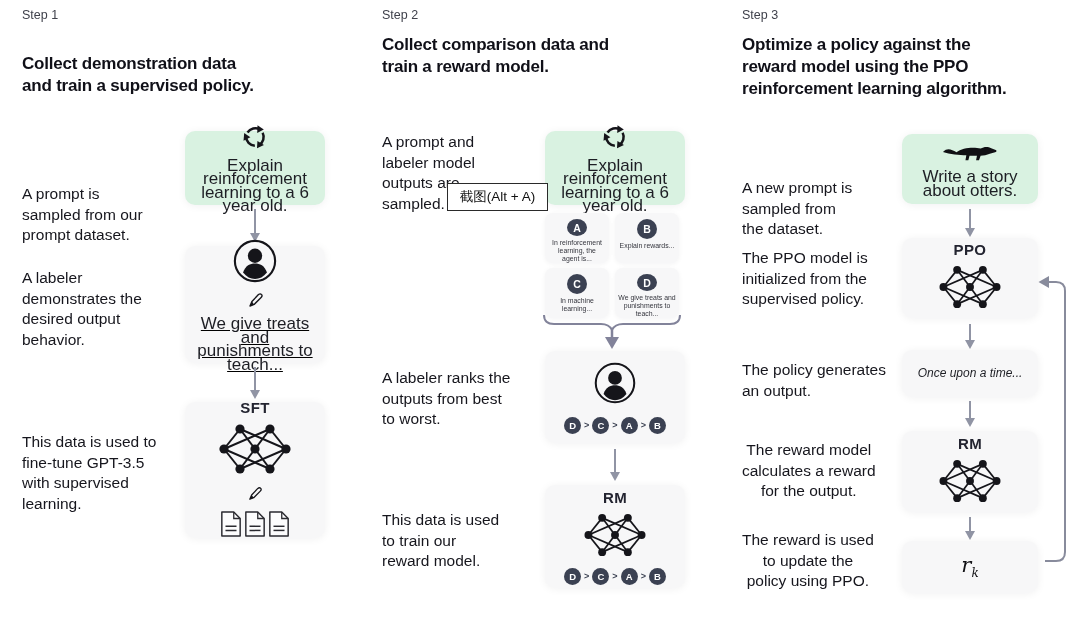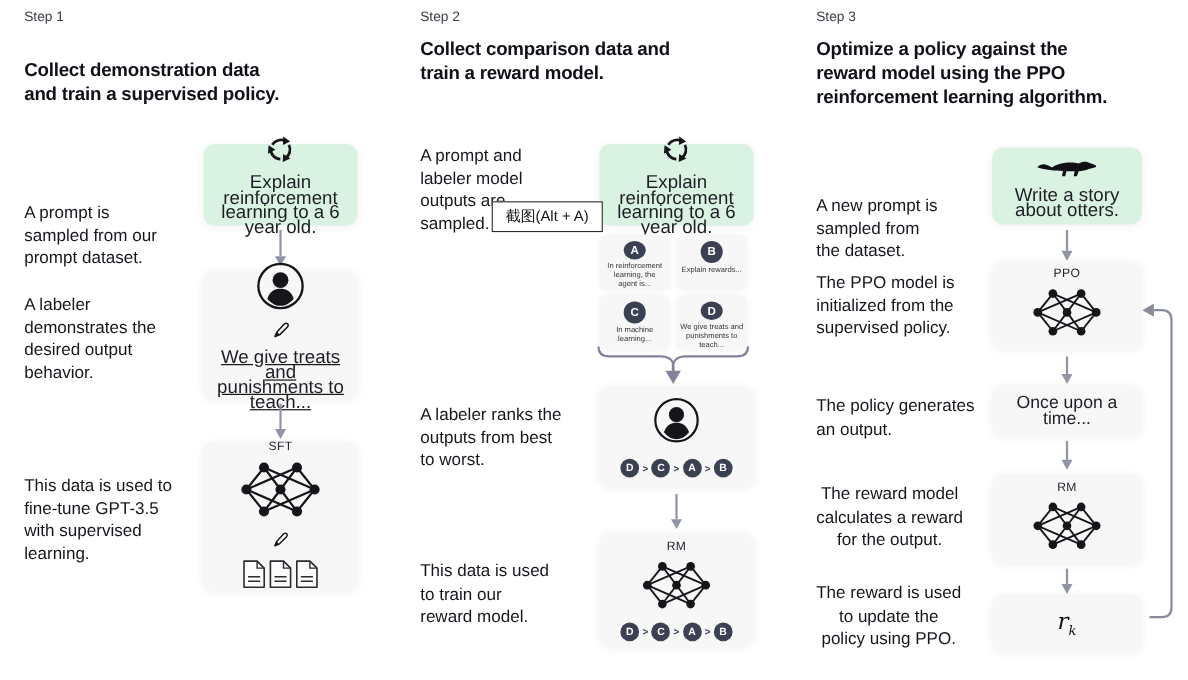--- a/index.html
+++ b/index.html
@@ -20,21 +20,21 @@
         box-shadow:0 1px 5px rgba(20,20,40,.05);
         display:flex;flex-direction:column;align-items:center;padding-top:6px;gap:3px;
         box-sizing:border-box;}
   .minitext{font-size:6.9px;line-height:8px;color:#34353d;text-align:center;}
   .gbadge{width:20px;height:20px;border-radius:50%;background:#3b4152;color:#fff;
         font-size:10.5px;font-weight:700;display:flex;align-items:center;justify-content:center;}
   .rankrow{display:flex;align-items:center;gap:3px;}
   .rbadge{width:17px;height:17px;border-radius:50%;background:#3b4152;color:#fff;
         font-size:9.5px;font-weight:700;display:flex;align-items:center;justify-content:center;}
   .rsep{font-size:9px;font-weight:700;color:#3b4152;}
-  .mlabel{font-size:11px;font-weight:400;color:#232430;letter-spacing:.4px;}
+  .mlabel{font-size:15px;font-weight:700;color:#232430;letter-spacing:.4px;}
   .arrow{position:absolute;width:2px;background:#9094a4;}
   .arrow::after{content:"";position:absolute;left:-4.5px;bottom:-9px;
         border:5.5px solid transparent;border-top:9px solid #9094a4;border-bottom:none;}
   .tooltip{position:absolute;left:447px;top:183px;width:101px;height:28px;background:#ffffff;
         border:1.5px solid #2a2a2a;display:flex;align-items:center;justify-content:center;
         font-size:13.5px;color:#111;z-index:50;box-sizing:border-box;}
   .rk{font-family:"DejaVu Serif","Liberation Serif",serif;font-style:italic;
         font-size:21px;color:#101014;}
   .rk sub{font-size:12px;}
   .docrow{display:flex;gap:2px;align-items:flex-end;}
@@ -274,21 +274,21 @@
       <span><svg width="66" height="48" viewBox="0 0 76 56">
             <use href="#nn"></use>
           </svg></span>
     </div>
 
     <div class="arrow" style="left:969px;top:324px;height:16px;"></div>
 
     <div class="abs txt" style="left:742px;top:360px;" data-bind="step3.row3_text">The policy generates
 an output.</div>
     <div class="card" style="left:902px;top:350px;width:136px;height:47px;">
-      <div class="cardtext" style="font-size:16px;" data-bind="step3.output_card_text">Once upon a time...</div>
+      <div class="cardtext" style="font-size:12px;font-style:italic;" data-bind="step3.output_card_text">Once upon a time...</div>
     </div>
 
     <div class="arrow" style="left:969px;top:401px;height:17px;"></div>
 
     <div class="abs txt" style="left:742px;top:440px;text-align:center;" data-bind="step3.row4_text">The reward model
 calculates a reward
 for the output.</div>
     <div class="card" style="left:902px;top:431px;width:136px;height:81px;gap:5px;">
       <div class="mlabel" data-bind="step3.rm_card_label">RM</div>
       <span><svg width="66" height="48" viewBox="0 0 76 56">

